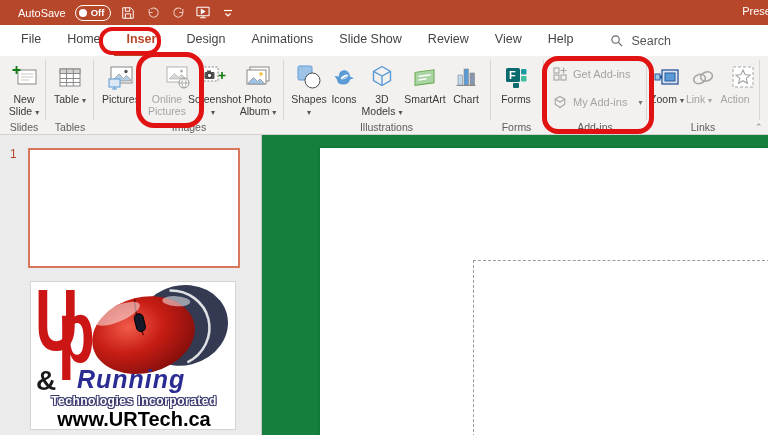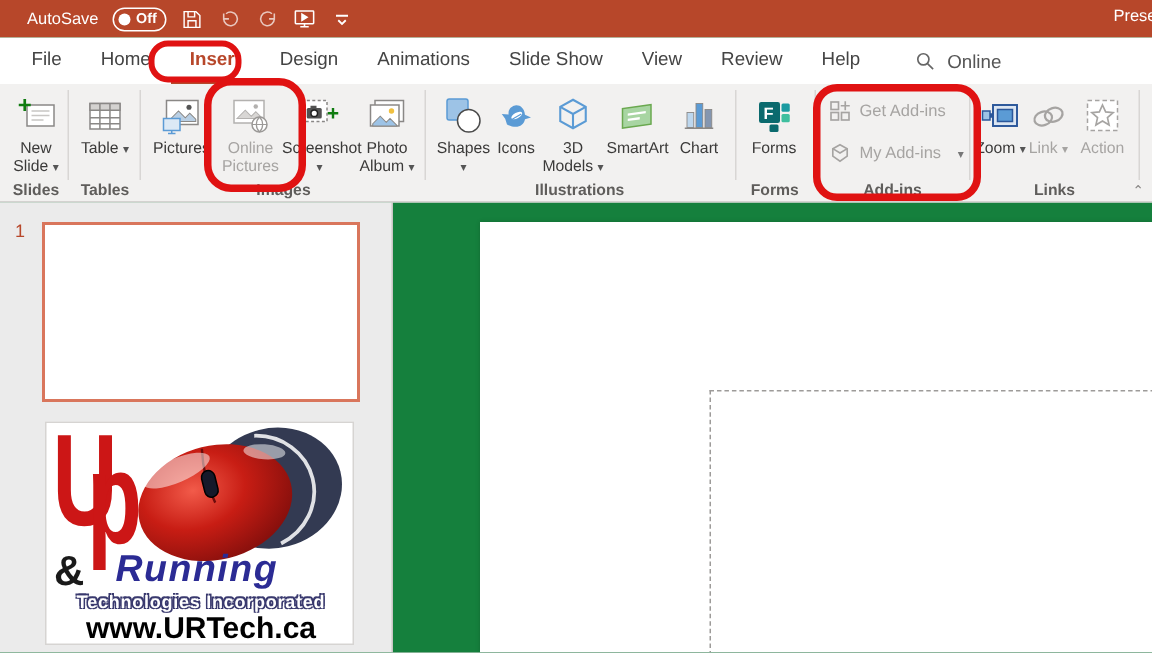--- a/index.html
+++ b/index.html
@@ -26,22 +26,22 @@
   #search-box{display:flex;align-items:center;gap:7px;margin-left:22px;color:#555;}
   
   #ribbon{position:absolute;left:0;top:56px;width:768px;height:78px;background:#f2f1f0;
           border-bottom:1px solid #d4d2d0;box-sizing:content-box;}
   .rdiv{position:absolute;top:4px;width:1px;height:60px;background:#d8d6d4;}
   .rbtn{position:absolute;top:2px;height:62px;display:flex;flex-direction:column;align-items:center;
         font-size:10.5px;color:#3b3a39;text-align:center;line-height:12px;cursor:default;}
   .rbtn .ricon{height:30px;display:flex;align-items:flex-end;justify-content:center;margin-top:2px;margin-bottom:3px;}
   .rbtn .lbl{width:100%;}
   .dd{font-size:8px;color:#555;}
-  .dis, .dis .dd{color:#a6a4a2;}
-  .grp{position:absolute;top:65px;font-size:10.5px;color:#5f5d5b;text-align:center;font-weight:bold;}
+  .dis, .dis .dd{color:#a6a4a2;align-items:flex-end;}
+  .grp{position:absolute;top:65px;font-size:10.5px;color:#5f5d5b;text-align:center;}
   .hbtn{position:absolute;left:552px;width:92px;height:20px;display:flex;align-items:center;gap:5px;
         font-size:11px;color:#a6a4a2;}
   #collapse-ribbon{position:absolute;left:755px;top:66px;font-size:9px;color:#8a8886;}
   
   .ann{position:absolute;border:4px solid #e01212;pointer-events:none;z-index:60;}
   #ann-insert{left:99px;top:27px;width:54px;height:20px;border-radius:13px;border-width:4px;}
   #ann-online{left:136px;top:52px;width:58px;height:66px;border-radius:18px;border-width:5px;}
   #ann-addins{left:542px;top:56px;width:102px;height:68px;border-radius:16px;border-width:5px;}
   
   #content{position:absolute;left:0;top:135px;width:768px;height:300px;}
@@ -119,31 +119,31 @@
     <span id="doc-title">Prese</span>
   </div>
 
   <div id="menubar">
     <div class="tab">File</div>
     <div class="tab">Home</div>
     <div class="tab active">Insert</div>
     <div class="tab">Design</div>
     <div class="tab">Animations</div>
     <div class="tab">Slide Show</div>
+    <div class="tab">Review</div>
     <div class="tab">View</div>
-    <div class="tab">Review</div>
     <div class="tab">Help</div>
     <div id="search-box">
       <span class="tb-icon">
         <svg width="13" height="13" viewBox="0 0 14 14" fill="none" stroke="#666" stroke-width="1.2">
           <circle cx="6" cy="6" r="4"></circle>
             <path d="M9 9l4 4"></path>
         </svg>
       </span>
-      <span>Online</span>
+      <span>Search</span>
     </div>
   </div>
 
   <div id="ribbon">
 
     <div class="rdiv" style="left:45px"></div>
     <div class="rdiv" style="left:93px"></div>
     <div class="rdiv" style="left:283px"></div>
     <div class="rdiv" style="left:490px"></div>
     <div class="rdiv" style="left:543px"></div>

